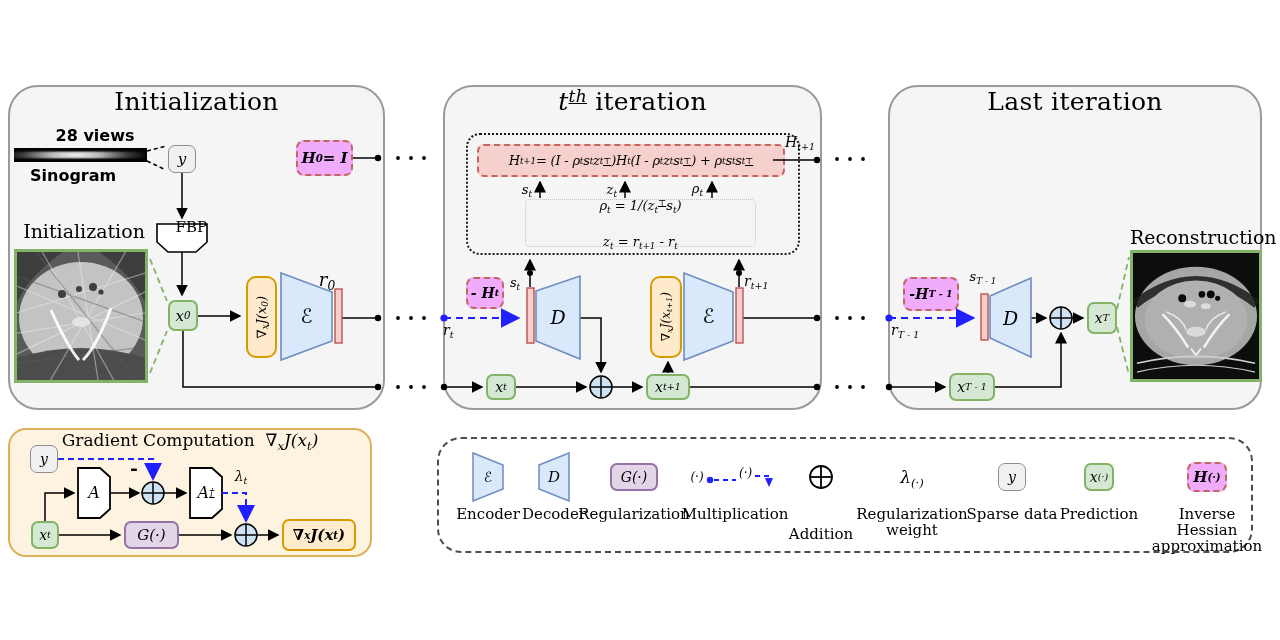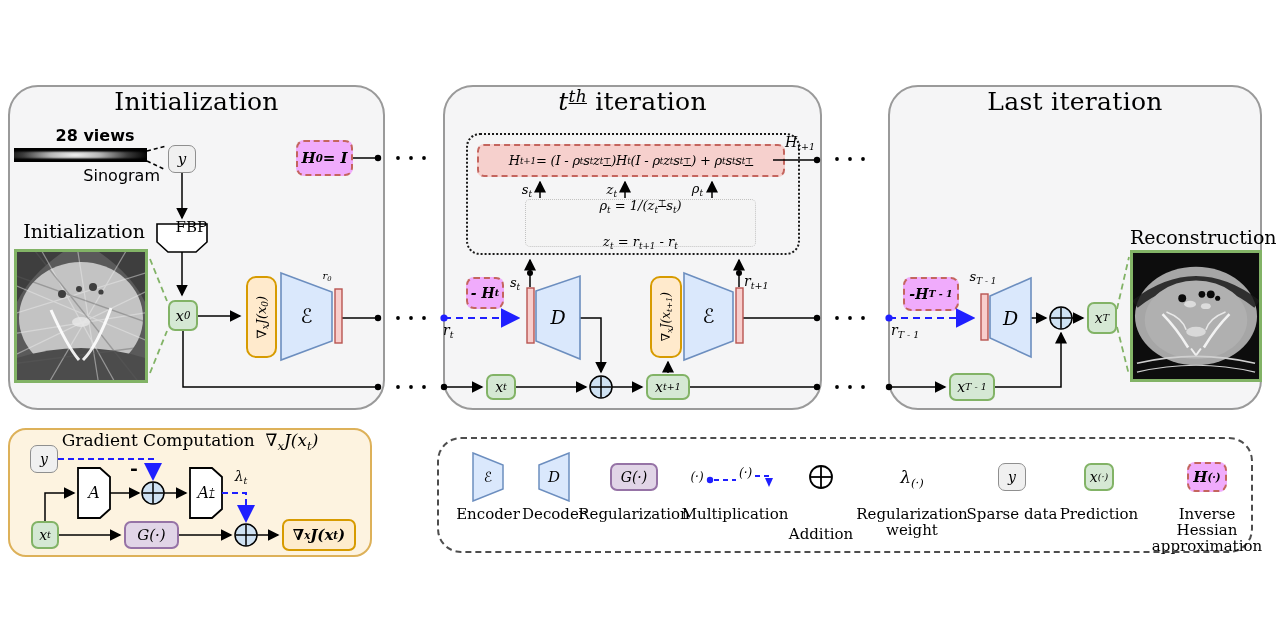--- a/index.html
+++ b/index.html
@@ -49,21 +49,21 @@
   <div class="ptitle" style="left:8px;width:377px;">Initialization</div>
   <div class="ptitle" style="left:443px;width:379px;">
     <span class="math">t<sup>th</sup></span>&nbsp;<span class="up">iteration</span>
   </div>
   <div class="ptitle" style="left:888px;width:374px;">Last iteration</div>
 
   <div class="lbl sans" style="left:30px;top:127px;width:130px;text-align:center;font-weight:bold;font-size:16px;">28 views</div>
   <div class="abs" style="left:14px;top:148px;width:133px;height:14px;z-index:2;
               background:linear-gradient(180deg,#000 0%,#000 16%,rgba(0,0,0,0) 34%,rgba(0,0,0,0) 66%,#000 84%,#000 100%),
                          radial-gradient(ellipse 55% 90% at 46% 50%, #f2f2f2 0%, #b5b5b5 35%, #3a3a3a 72%, #000 100%);"></div>
-  <div class="lbl sans" style="left:30px;top:167px;width:130px;text-align:right;font-weight:normal;font-size:16px;">Sinogram</div>
+  <div class="lbl sans" style="left:30px;top:167px;width:130px;text-align:left;font-weight:bold;font-size:16px;">Sinogram</div>
 
   <div class="bx gray math" style="left:168px;top:145px;width:28px;height:28px;font-size:15px;">y</div>
 
   <div class="lbl up" style="left:157px;top:219px;width:50px;text-align:right;font-size:15px;">FBP</div>
 
   <div class="lbl" style="left:14px;top:221px;width:140px;text-align:center;font-size:19px;">Initialization</div>
 
   <div class="img-frame" style="left:14px;top:249px;width:134px;height:134px;">
     <svg viewBox="0 0 128 128" preserveAspectRatio="none">
       <rect width="128" height="128" fill="#5a5a5a"></rect>
@@ -94,21 +94,21 @@
         <circle cx="84" cy="40" r="2.6" fill="#3f3f3f"></circle>
     </svg>
   </div>
 
   <div class="bx green math" style="left:168px;top:300px;width:30px;height:31px;font-size:15px;">x<sub>0</sub></div>
 
   <div class="bx orange" style="left:246px;top:276px;width:31px;height:82px;">
     <span class="math vtext" style="font-size:13px;">∇<sub>x</sub>J(x<sub>0</sub>)</span>
   </div>
   <div class="lbl scriptE" style="left:281px;top:291px;width:51px;height:50px;display:flex;align-items:center;justify-content:center;font-size:20px;">ℰ</div>
-  <div class="lbl math" style="left:312px;top:270px;width:30px;text-align:center;font-size:10px;">r<sub>0</sub></div>
+  <div class="lbl math" style="left:312px;top:270px;width:30px;text-align:center;font-size:18px;">r<sub>0</sub></div>
 
   <div class="bx pinkd math" style="left:296px;top:140px;width:57px;height:36px;font-size:15px;">H<sub>0</sub> = I</div>
 
   <div class="dotted-box" style="left:466px;top:133px;width:334px;height:122px;"></div>
 
   <div class="bx math" style="left:477px;top:144px;width:308px;height:33px;background:#f6d0cd;border:2px dashed #c4655e;border-radius:7px;font-size:13px;letter-spacing:-0.2px;">H<sub>t+1</sub> = (I - ρ<sub>t</sub>s<sub>t</sub>z<sub>t</sub><sup>⊤</sup>)H<sub>t</sub>(I - ρ<sub>t</sub>z<sub>t</sub>s<sub>t</sub><sup>⊤</sup>) + ρ<sub>t</sub>s<sub>t</sub>s<sub>t</sub><sup>⊤</sup></div>
 
   <div class="lbl math" style="left:777px;top:135px;width:46px;text-align:center;font-size:14px;">H<sub>t+1</sub></div>
 
   <div class="lbl math" style="left:512px;top:183px;width:20px;text-align:right;font-size:13px;">s<sub>t</sub></div>

